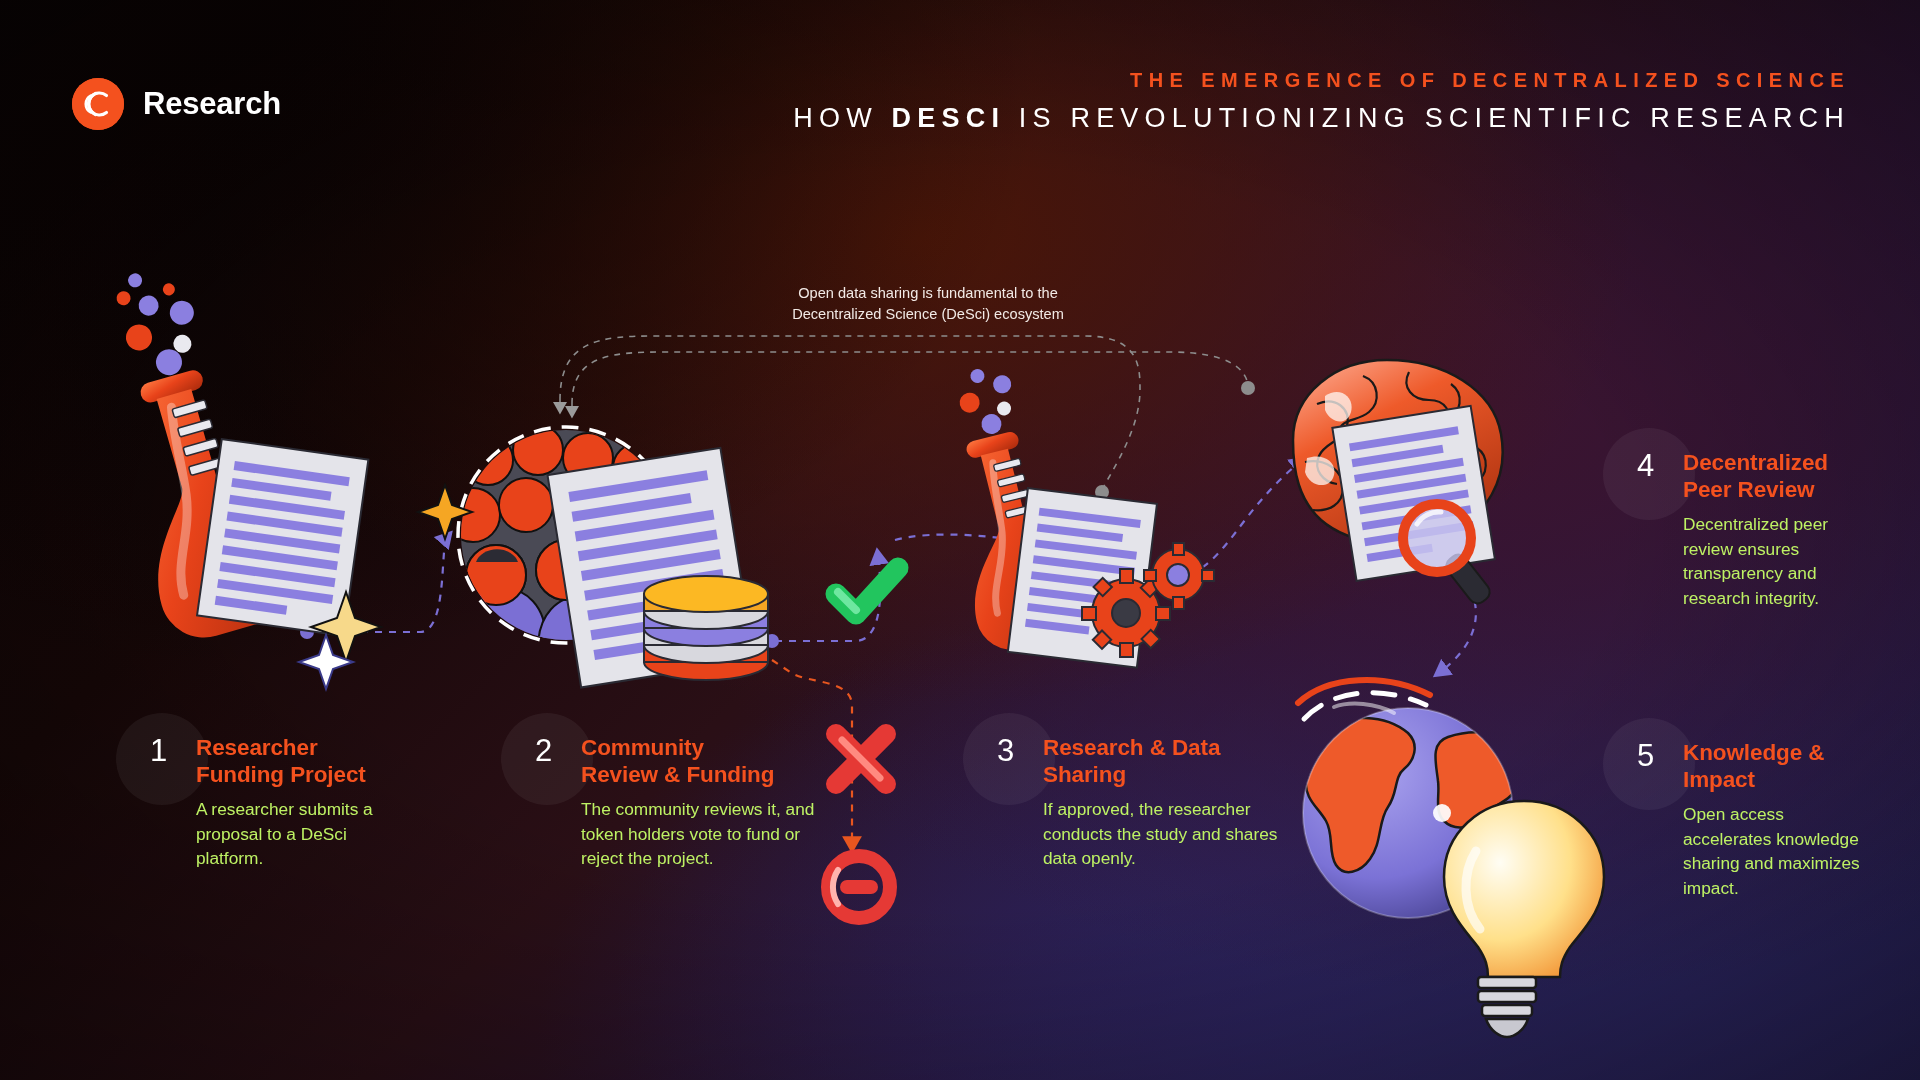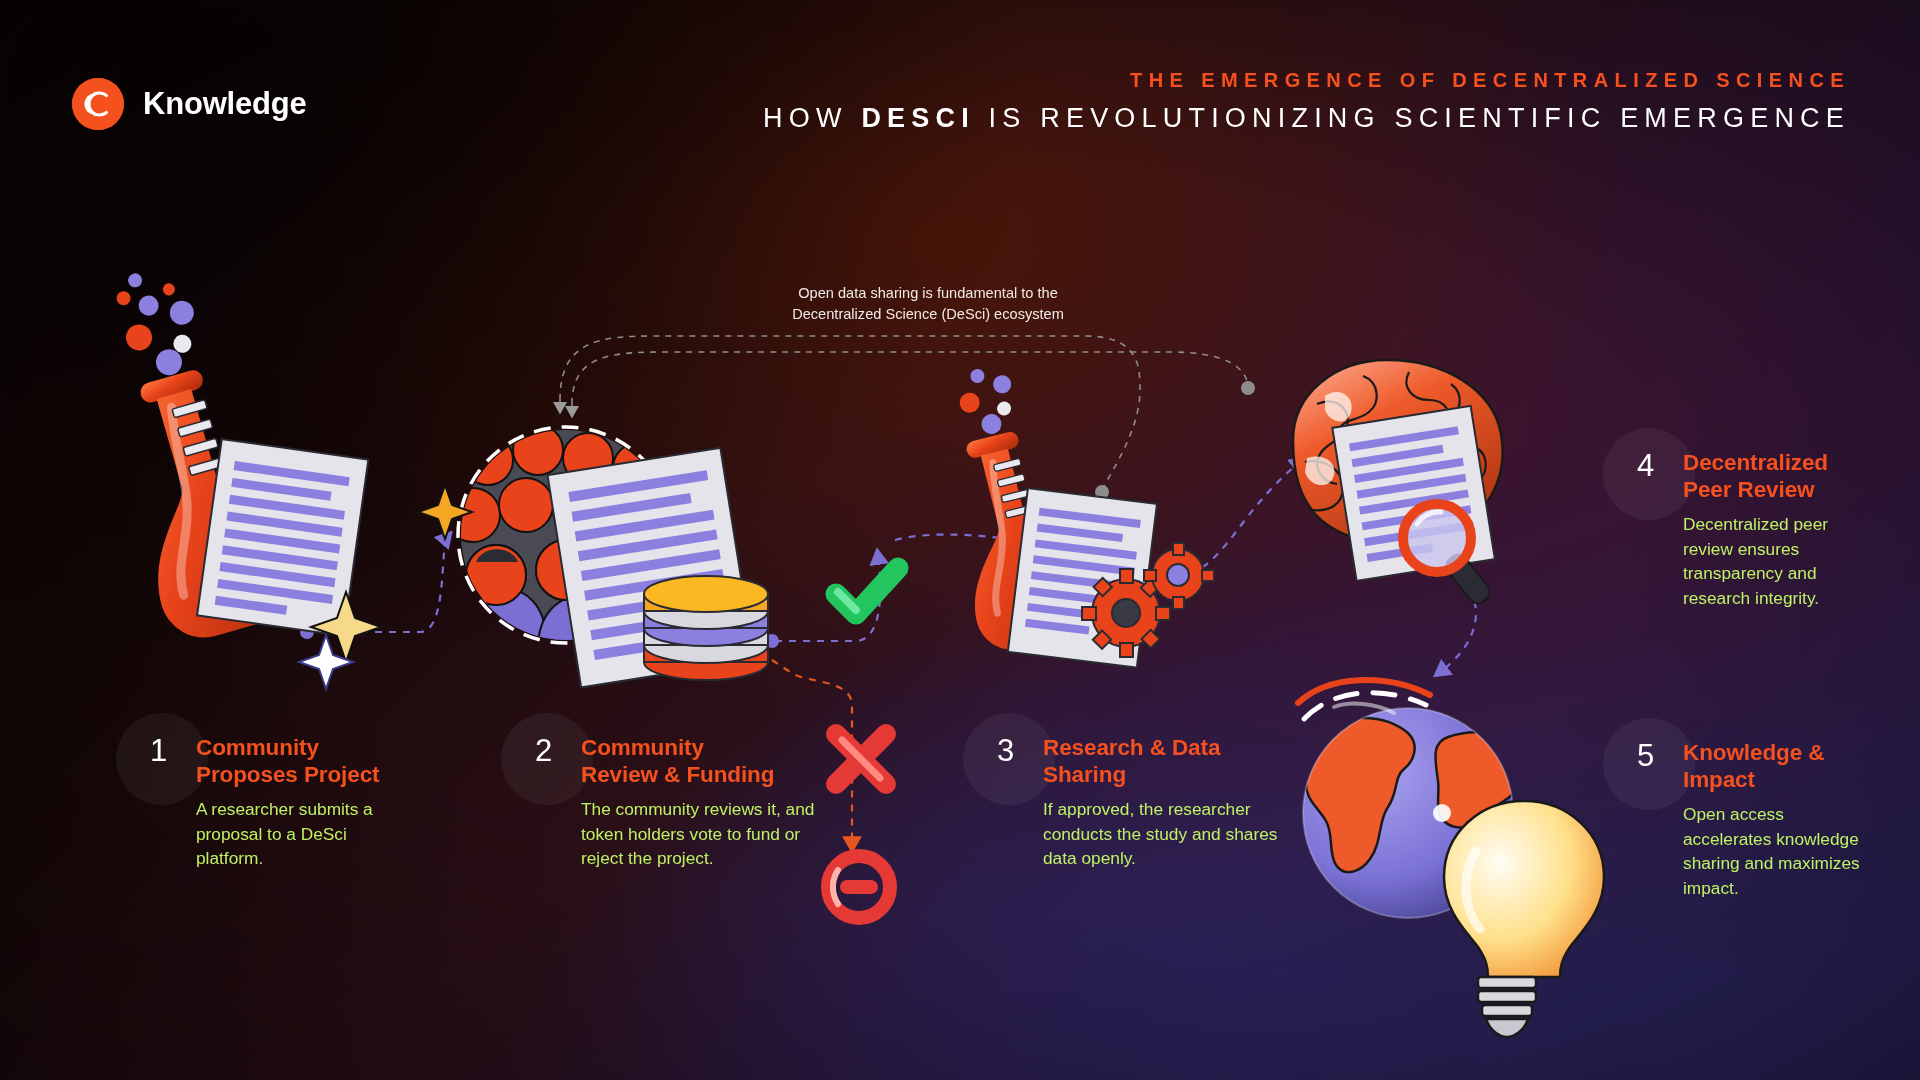--- a/index.html
+++ b/index.html
@@ -83,26 +83,26 @@
 
 <div class="logo">
   <div class="logo-mark">
     <svg width="52" height="52" viewBox="0 0 52 52">
       <circle cx="26" cy="26" r="26" fill="#f4511e"></circle>
       <path d="M34.5 17.5a11 11 0 1 0 0 17" stroke="#fff" stroke-width="3.1" fill="none" stroke-linecap="round"></path>
       <path d="M23.5 15.4a11.8 11.8 0 0 0 0 21.2" stroke="#fff" stroke-width="3.1" fill="none" stroke-linecap="round"></path>
       <path d="M18.7 17.6a9.6 9.6 0 0 0 0 16.8" stroke="#fff" stroke-width="2.6" fill="none" stroke-linecap="round"></path>
     </svg>
   </div>
-  <div class="logo-text">Knowledge</div>
+  <div class="logo-text">Research</div>
 </div>
 
 <div class="titles">
   <div class="title-main">THE EMERGENCE OF DECENTRALIZED SCIENCE</div>
-  <div class="title-sub"><span>HOW </span><b>DESCI</b><span> IS REVOLUTIONIZING SCIENTIFIC EMERGENCE</span></div>
+  <div class="title-sub"><span>HOW </span><b>DESCI</b><span> IS REVOLUTIONIZING SCIENTIFIC RESEARCH</span></div>
 </div>
 
 <svg class="art" style="left:0;top:0;" width="1920" height="1080">
   <defs>
     <marker id="arrP" markerWidth="9" markerHeight="9" refX="4" refY="4.5" orient="auto">
       <path d="M0 0 L8 4.5 L0 9 Z" fill="#7b6fd4"></path>
     </marker>
     <marker id="arrO" markerWidth="9" markerHeight="9" refX="4" refY="4.5" orient="auto">
       <path d="M0 0 L8 4.5 L0 9 Z" fill="#e8561f"></path>
     </marker>
@@ -395,21 +395,21 @@
     </g>
     <path d="M196 364 h42 c-4 12 -14 18 -21 18 c-7 0 -17 -6 -21 -18 z" fill="#c8c8d0"></path>
   </g>
   <path d="M186 196 c-14 22 -14 56 4 78" stroke="#fff" stroke-width="9" fill="none" opacity="0.65" stroke-linecap="round"></path>
 </svg>
 
 <div class="step s1">
   <div class="step-head">
     <div class="step-disc"></div>
     <div class="step-num">1</div>
-    <div class="step-title">Community Proposes Project</div>
+    <div class="step-title">Researcher Funding Project</div>
   </div>
   <div class="step-desc">A researcher submits a proposal to a DeSci platform.</div>
 </div>
 
 <div class="step s2">
   <div class="step-head">
     <div class="step-disc"></div>
     <div class="step-num">2</div>
     <div class="step-title">Community Review &amp; Funding</div>
   </div>

